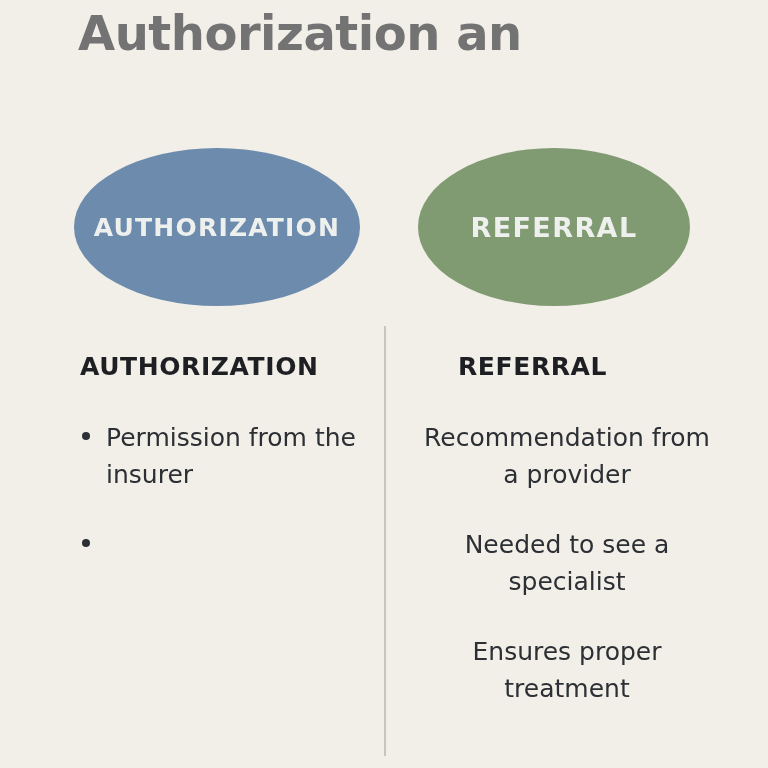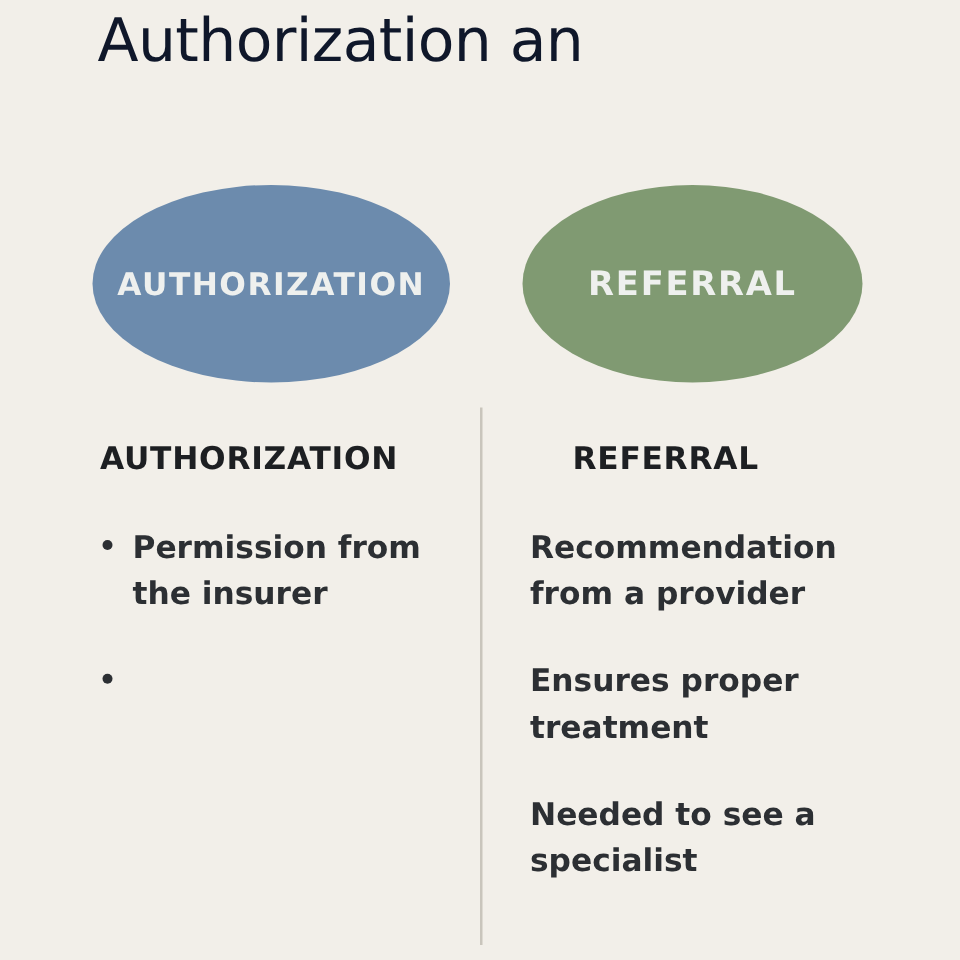--- a/index.html
+++ b/index.html
@@ -20,22 +20,22 @@
     height: 768px;
     box-sizing: border-box;
   }
   .title {
     position: absolute;
     left: 78px;
     top: 2px;
     width: 600px;
     font-size: 48px;
     line-height: 62px;
-    font-weight: 400;
-    color: #0f172a;
+    font-weight: 700;
+    color: #737373;
     letter-spacing: -0.5px;
   }
   .title .line {
     display: block;
   }
   .ellipse {
     position: absolute;
     border-radius: 50%;
     display: flex;
     align-items: center;
@@ -96,21 +96,20 @@
   #column-auth .col-heading {
     padding-left: 4px;
   }
   #column-ref .col-heading {
     padding-left: 38px;
   }
   .item-list {
     list-style: none;
     margin: 0;
     padding: 0;
-    font-weight: bold;
   }
   .item {
     font-size: 25px;
     line-height: 37px;
     color: #2c2f33;
     margin-bottom: 33px;
     position: relative;
   }
   #column-auth .item {
     padding-left: 30px;
@@ -119,20 +118,21 @@
     position: absolute;
     left: 6px;
     top: 13px;
     width: 8px;
     height: 8px;
     border-radius: 50%;
     background: #2c2f33;
   }
   #column-ref .item {
     padding-left: 4px;
+    text-align: center;
   }
 </style>
 </head>
 <body>
 
 <div class="canvas">
 
   <div class="title">
     <span class="line">Authorization an</span>
   </div>
@@ -160,21 +160,21 @@
     </ul>
   </div>
 
   <div class="column" id="column-ref">
     <div class="col-heading">REFERRAL</div>
     <ul class="item-list">
       <li class="item">
         <span>Recommendation from a provider</span>
       </li>
       <li class="item">
-        <span>Ensures proper treatment</span>
+        <span>Needed to see a specialist</span>
       </li>
       <li class="item">
-        <span>Needed to see a specialist</span>
+        <span>Ensures proper treatment</span>
       </li>
     </ul>
   </div>
 
 </div>
 
 </body></html>

